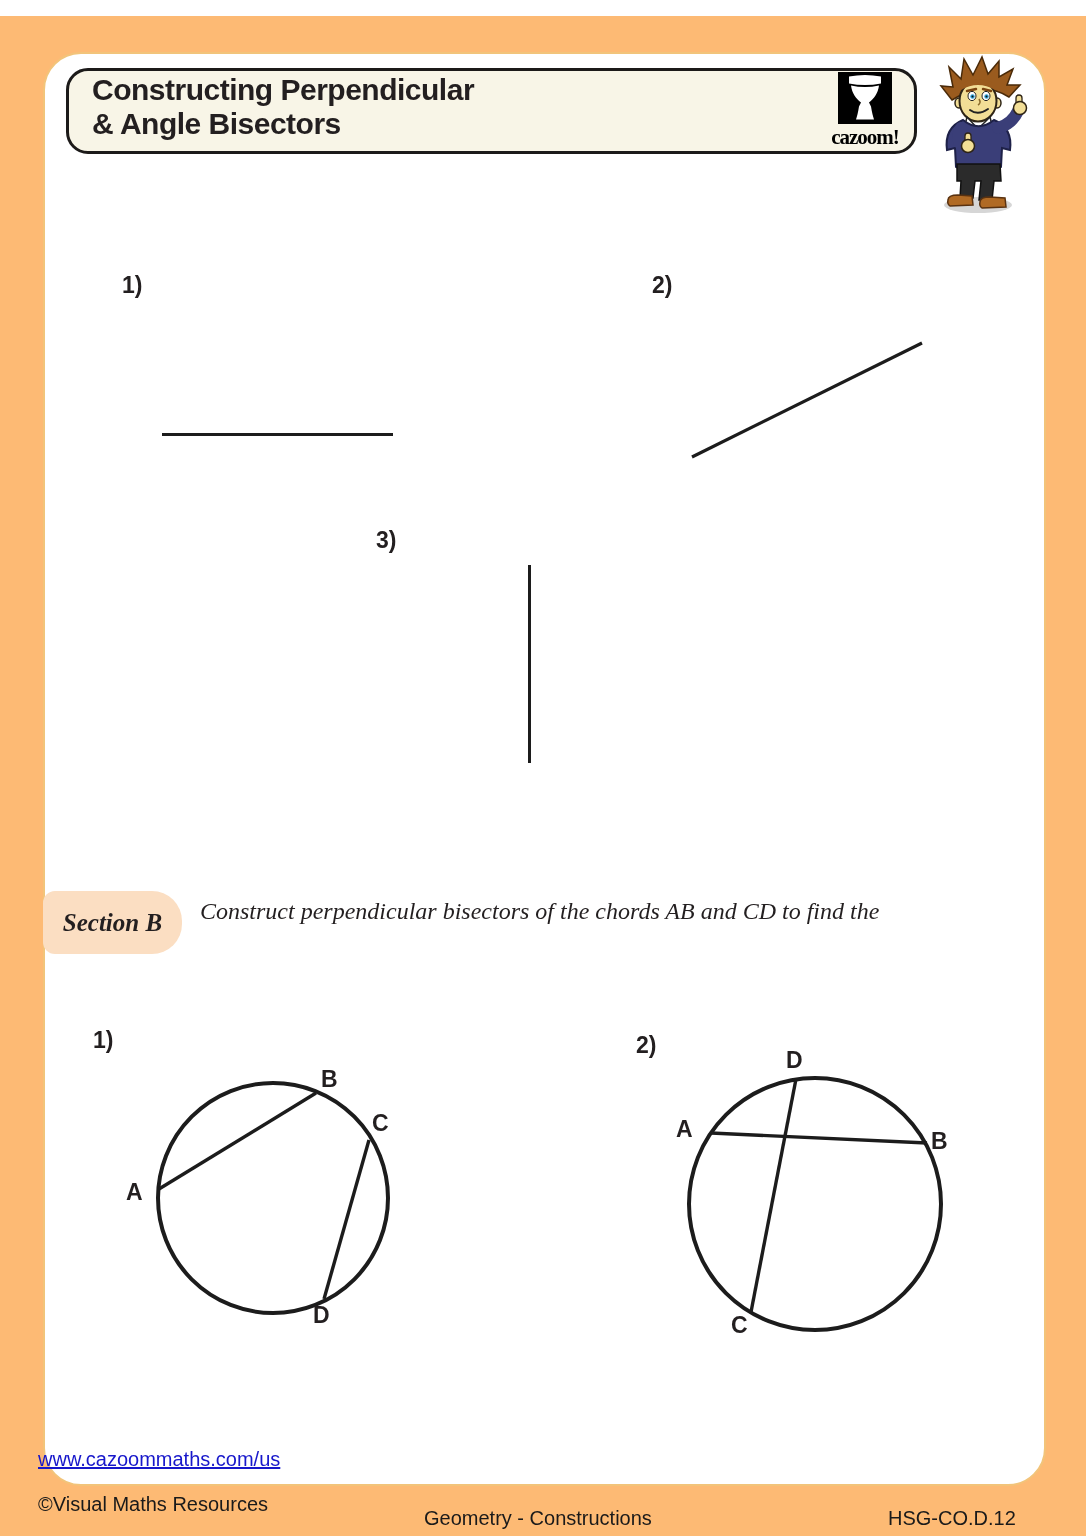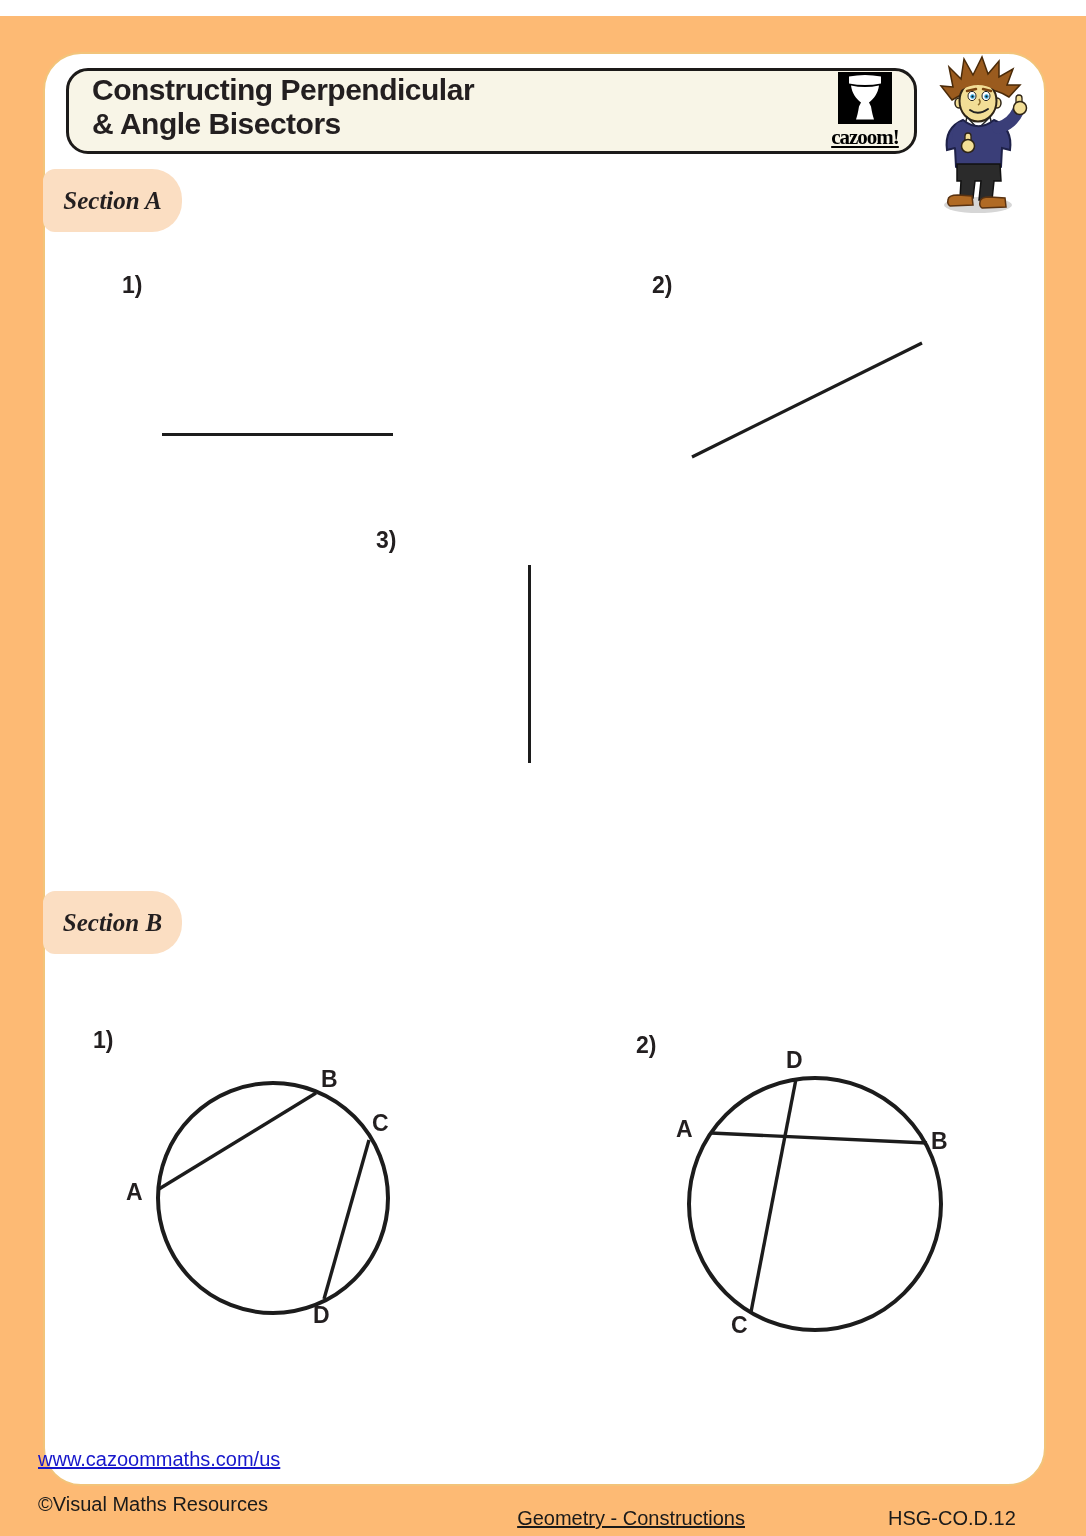--- a/index.html
+++ b/index.html
@@ -18,21 +18,21 @@
     left:66px;top:52px;width:851px;height:86px;background:#F8F5E7;
     border:3px solid #1c1a19;border-radius:22px;box-sizing:border-box;
   }
   .title{
     left:92px;top:57px;font-size:30px;font-weight:bold;line-height:34px;
     letter-spacing:-0.5px;color:#231F20;
   }
   .logo{left:815px;top:56px;width:100px;text-align:center;}
   .logo-square{display:block;margin:0 auto;width:54px;height:52px;background:#000;}
   .logo-text{display:block;font-family:"Liberation Serif",serif;font-weight:bold;
-    font-size:21px;letter-spacing:-1px;color:#000;margin-top:1px;text-decoration:underline;}
+    font-size:21px;letter-spacing:-1px;color:#000;margin-top:1px;}
   
   .badge{
     left:43px;width:139px;height:63px;background:#FBDEC2;
     border-radius:12px 30px 30px 12px;display:flex;align-items:center;justify-content:center;
     font-family:"Liberation Serif",serif;font-style:italic;font-weight:bold;font-size:25px;
   }
   .instruction{
     font-family:"Liberation Serif",serif;font-style:italic;font-size:24px;
     line-height:31px;color:#231F20;
   }
@@ -101,42 +101,40 @@
       <rect x="37" y="79" width="6" height="11" rx="3" fill="#F2DE96" stroke="#2e2415" stroke-width="1.3"></rect>
       <circle cx="40" cy="92" r="6.5" fill="#F2DE96" stroke="#2e2415" stroke-width="1.5"></circle>
 
       <path d="M29,110 L72,110 L73,127 L66,127 L64,146 L51,146 L53,127 L47,127 L45,144 L32,144 L33,127 L29,127 Z" fill="#2b2b2b" stroke="#111" stroke-width="1.5"></path>
 
       <path d="M20,146 Q20,141 30,141 L44,142 L45,151 L22,152 Q19,150 20,146 Z" fill="#B06A24" stroke="#5a3210" stroke-width="1.5"></path>
       <path d="M52,148 Q52,143 62,143 L77,144 L78,153 L54,154 Q51,152 52,148 Z" fill="#B06A24" stroke="#5a3210" stroke-width="1.5"></path>
     </svg>
   </div>
 
-  <div class="abs badge" style="top:153px;">
-    <span>Section A</span>
-  </div>
 
   <div class="abs prob-num" style="left:122px;top:256px;">1)</div>
   <div class="abs prob-num" style="left:652px;top:256px;">2)</div>
   <div class="abs prob-num" style="left:376px;top:511px;">3)</div>
 
   <div class="abs hline" style="left:162px;top:417px;width:231px;height:3px;"></div>
 
   <div class="abs" style="left:688px;top:323px;">
     <svg width="238" height="122" viewBox="0 0 238 122">
       <line x1="4" y1="118" x2="234" y2="4" stroke="#1c1c1c" stroke-width="3.2"></line>
     </svg>
   </div>
 
   <div class="abs hline" style="left:528px;top:549px;width:3px;height:198px;"></div>
 
   <div class="abs badge" style="top:875px;font-style:italic;">
     <span>Section B</span>
   </div>
   <div class="abs instruction" style="left:200px;top:880px;width:720px;">
+    <div>Construct perpendicular bisectors of the chords AB and CD to find the</div>
   </div>
 
   <div class="abs prob-num" style="left:93px;top:1011px;">1)</div>
   <div class="abs prob-num" style="left:636px;top:1016px;">2)</div>
 
   <div class="abs" style="left:130px;top:1040px;">
     <svg width="290" height="290" viewBox="0 0 290 290">
       <circle cx="143" cy="142" r="115" fill="none" stroke="#1c1c1c" stroke-width="4"></circle>
       <line x1="29" y1="133" x2="186" y2="37" stroke="#1c1c1c" stroke-width="3.4"></line>
       <line x1="239" y1="84" x2="194" y2="243" stroke="#1c1c1c" stroke-width="3.4"></line>
@@ -154,16 +152,16 @@
       <line x1="111" y1="8" x2="66" y2="241" stroke="#1c1c1c" stroke-width="3.4"></line>
     </svg>
   </div>
   <div class="abs pt-label" style="left:676px;top:1100px;">A</div>
   <div class="abs pt-label" style="left:931px;top:1112px;">B</div>
   <div class="abs pt-label" style="left:731px;top:1296px;">C</div>
   <div class="abs pt-label" style="left:786px;top:1031px;">D</div>
 
   <div class="abs foot" style="left:38px;top:1477px;">©Visual Maths Resources</div>
   <div class="abs foot foot-link" style="left:38px;top:1432px;">www.cazoommaths.com/us</div>
-  <div class="abs foot" style="left:445px;top:1491px;width:300px;text-align:right;text-decoration:underline;">Geometry - Constructions</div>
+  <div class="abs foot" style="left:424px;top:1491px;width:300px;text-align:left;">Geometry - Constructions</div>
   <div class="abs foot" style="left:888px;top:1491px;width:138px;text-align:left;">HSG-CO.D.12</div>
 
 </div>
 
 </body></html>

